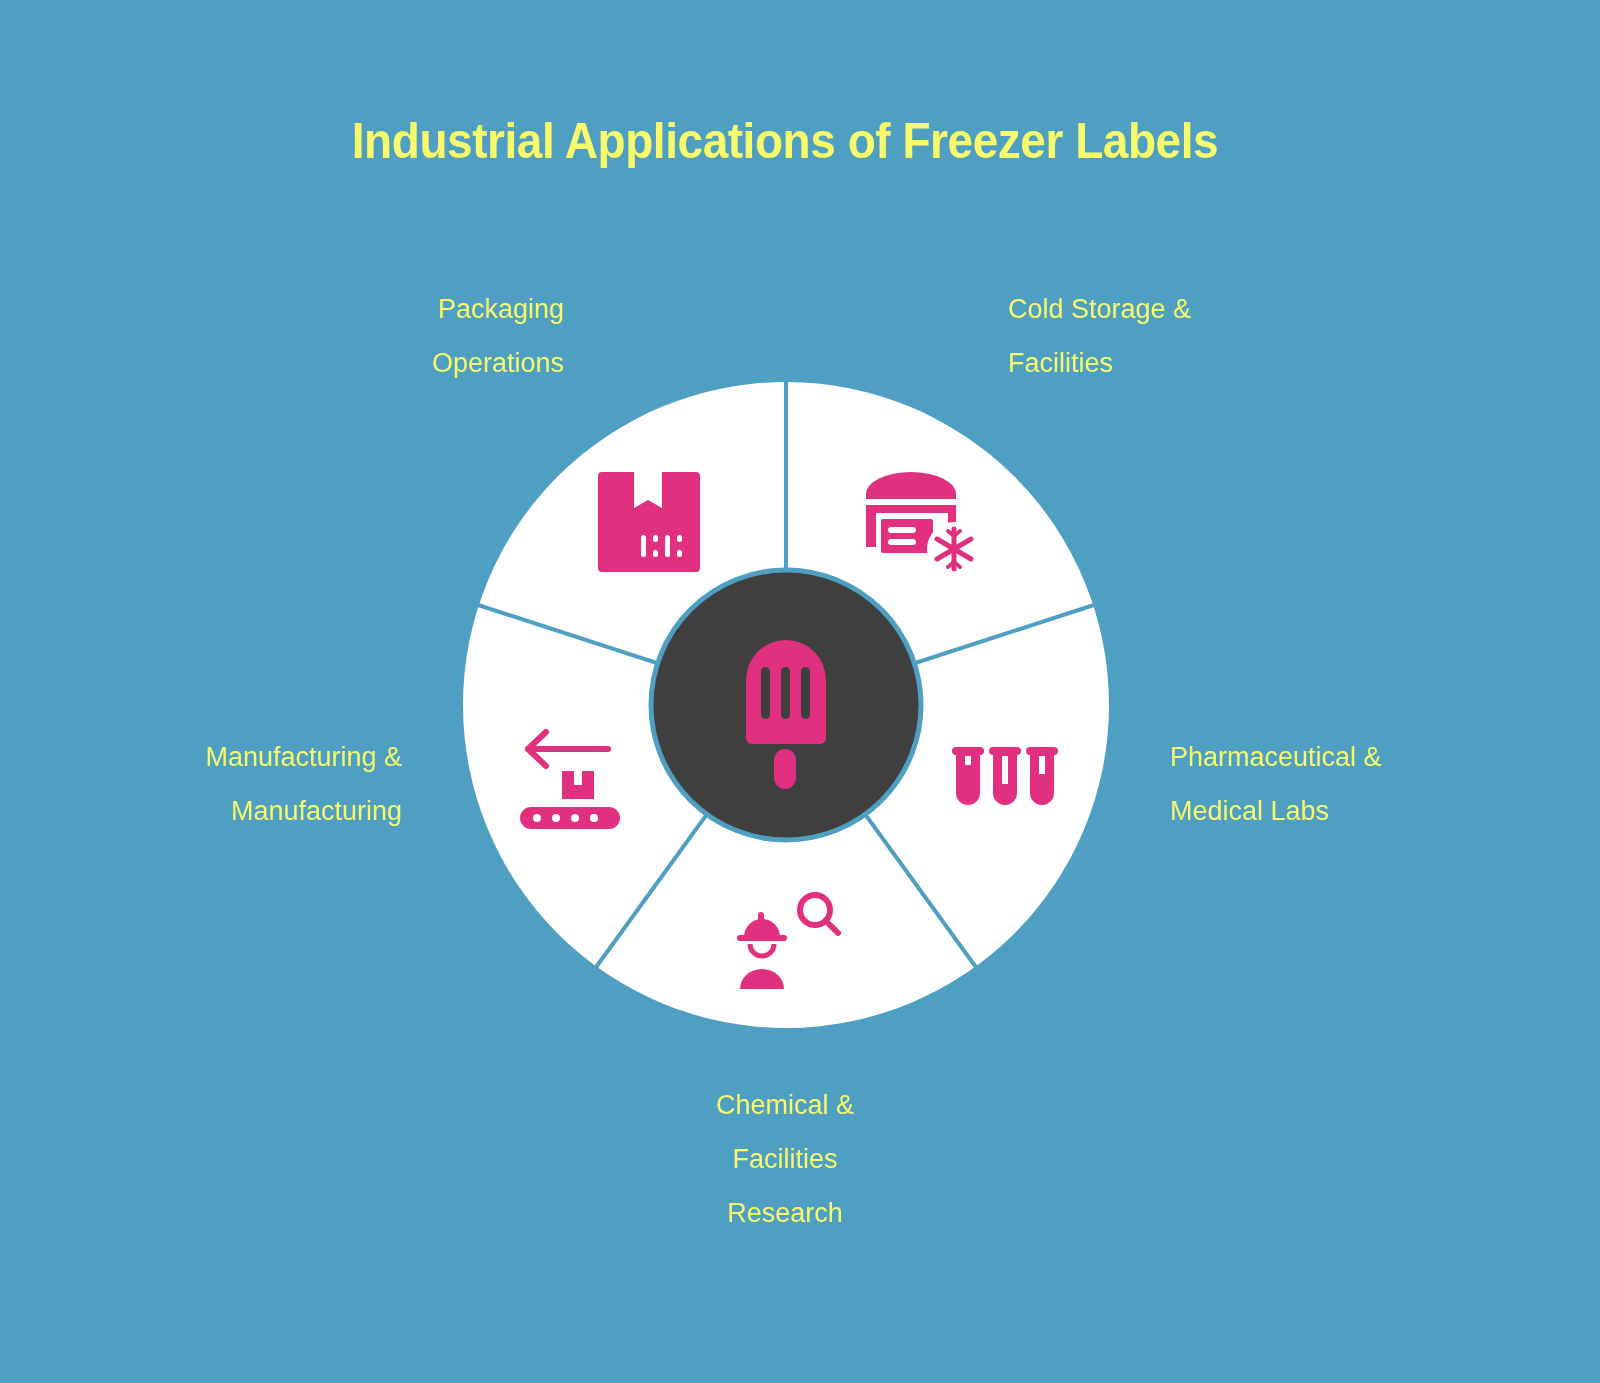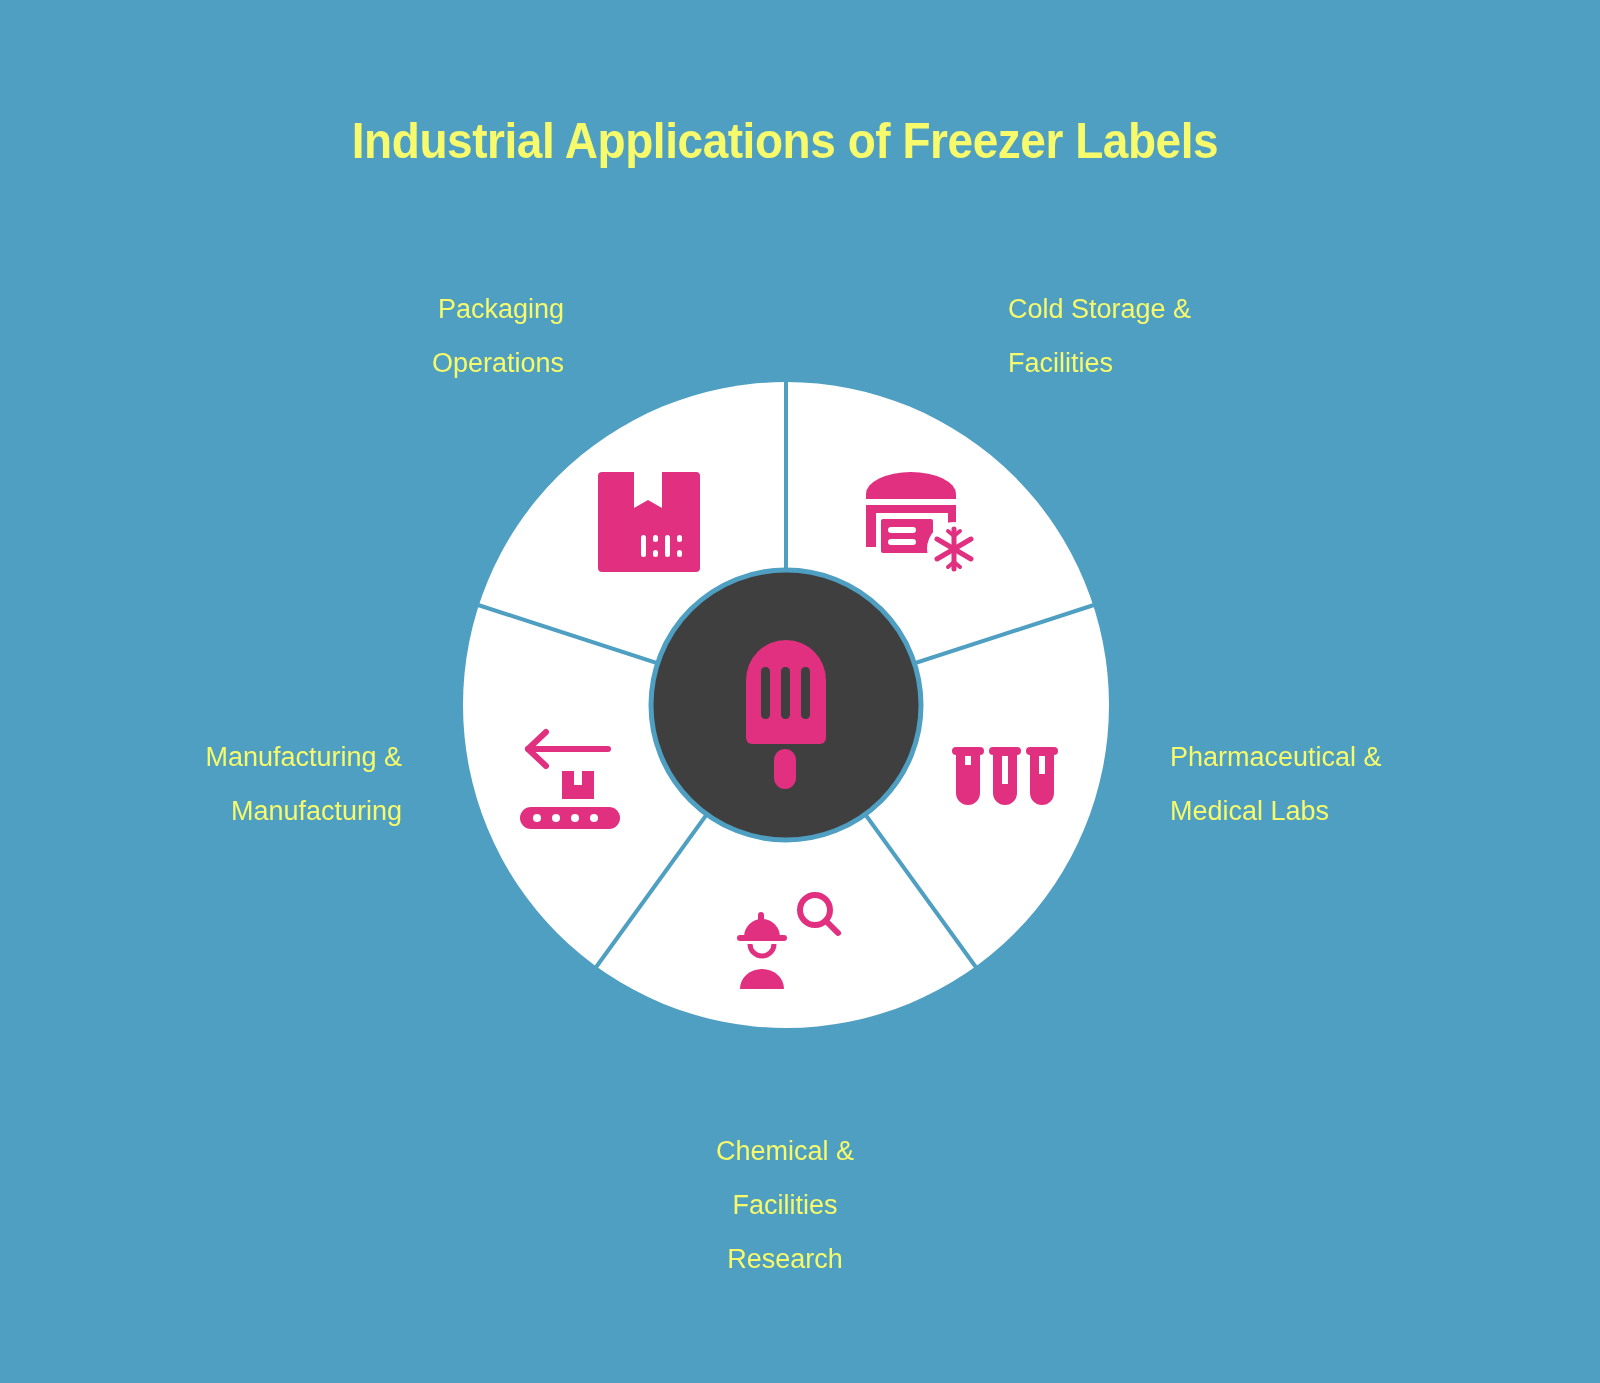--- a/index.html
+++ b/index.html
@@ -29,21 +29,21 @@
     white-space: nowrap;
   }
   .label span { display: block; }
   .label.right { text-align: right; }
   .label.left { text-align: left; }
   .label.center { text-align: center; }
   #lbl-packaging { right: 1036px; top: 282px; }
   #lbl-cold { left: 1008px; top: 282px; }
   #lbl-pharma { left: 1170px; top: 730px; }
   #lbl-manufacturing { right: 1198px; top: 730px; }
-  #lbl-chemical { left: 640px; width: 290px; top: 1124px; }
+  #lbl-chemical { left: 640px; width: 290px; top: 1078px; }
   svg.wheel { position: absolute; left: 0; top: 0; }
 </style>
 </head>
 <body>
 
 <div class="title">Industrial Applications of Freezer Labels</div>
 
 <div class="label right" id="lbl-packaging">
   <span>Packaging</span>
   <span>Operations</span>

